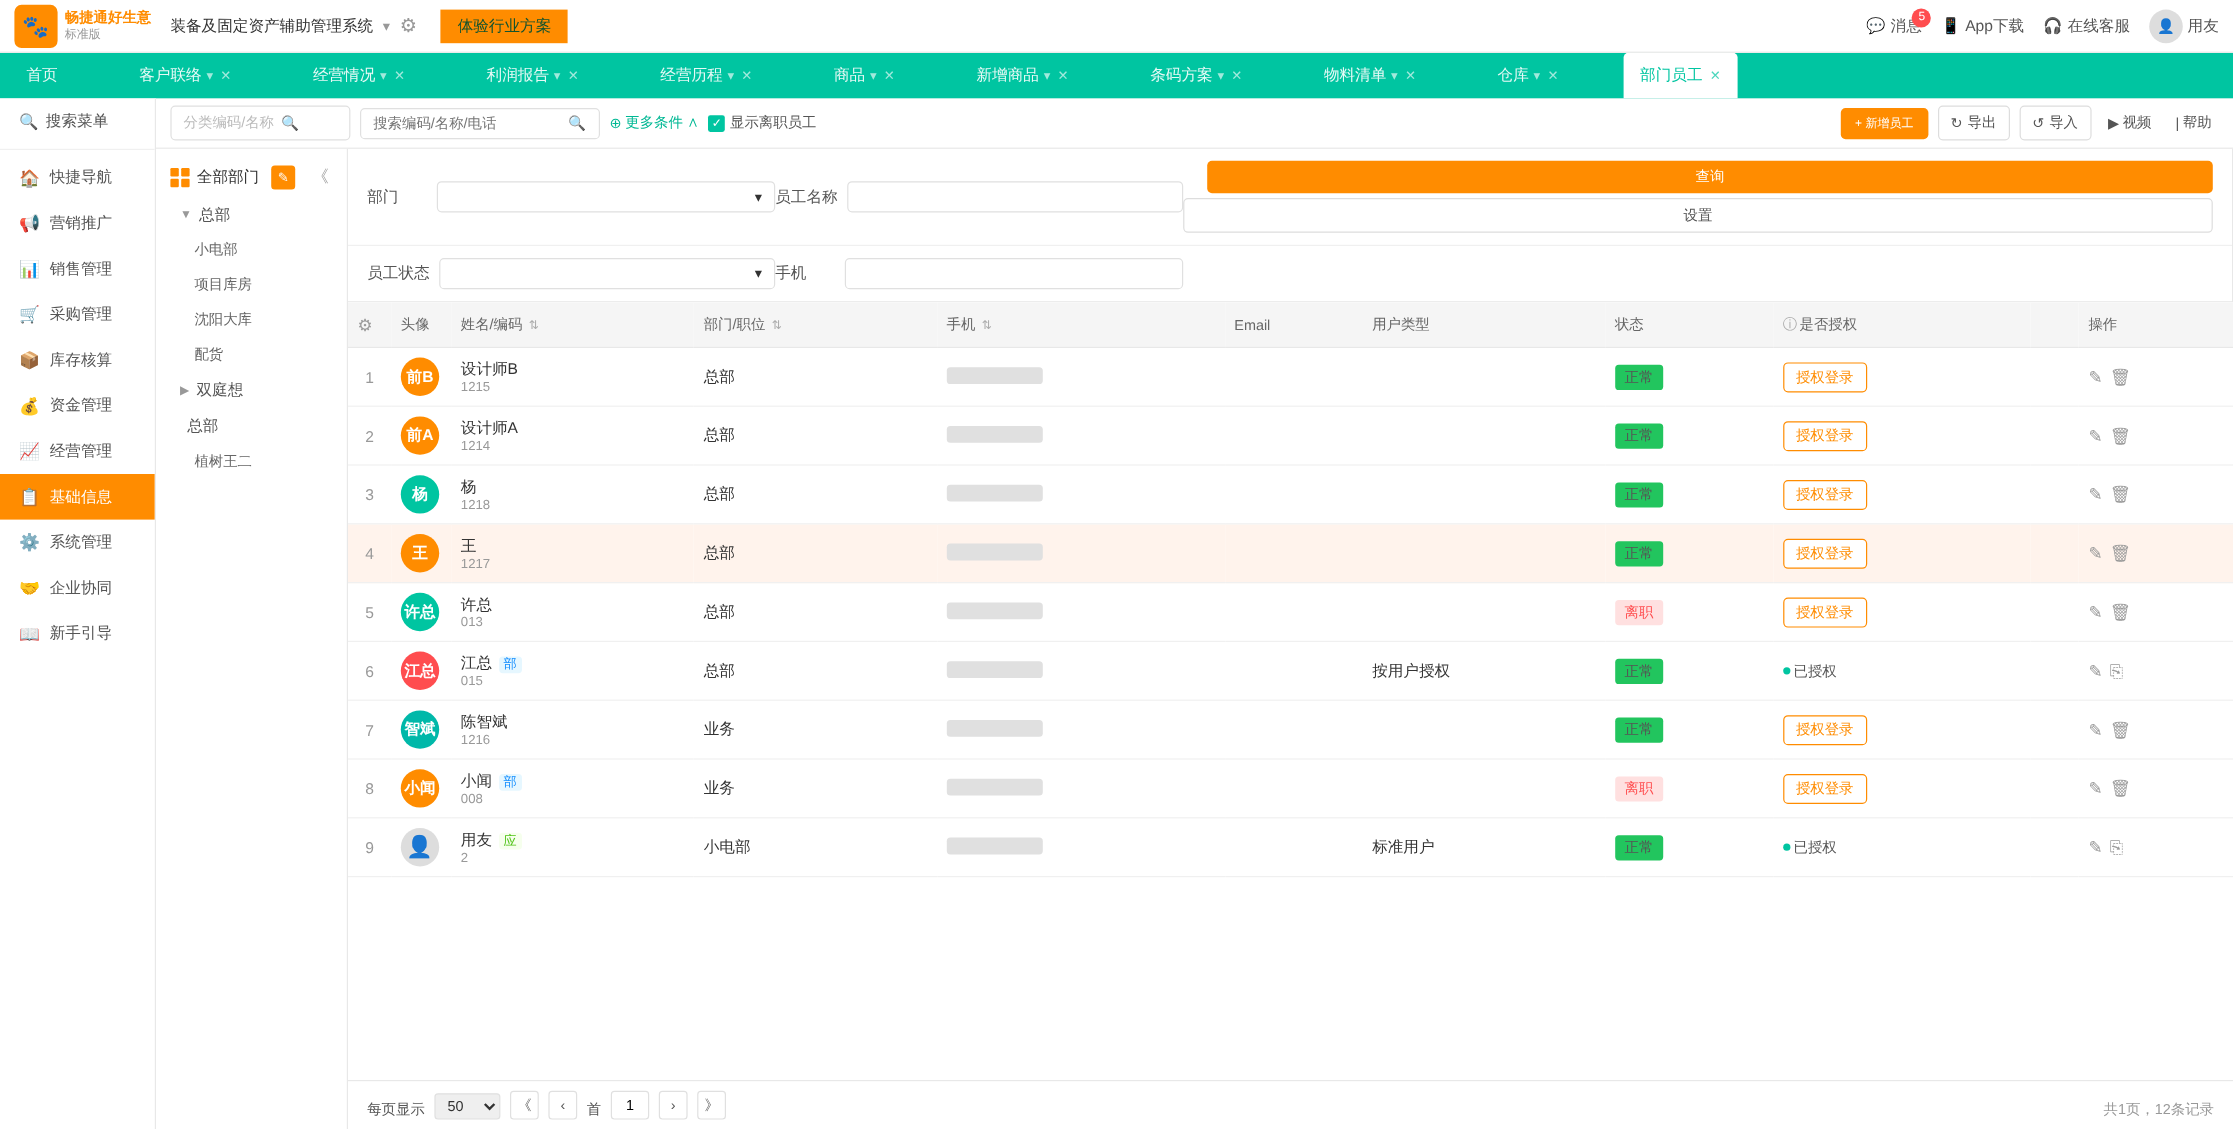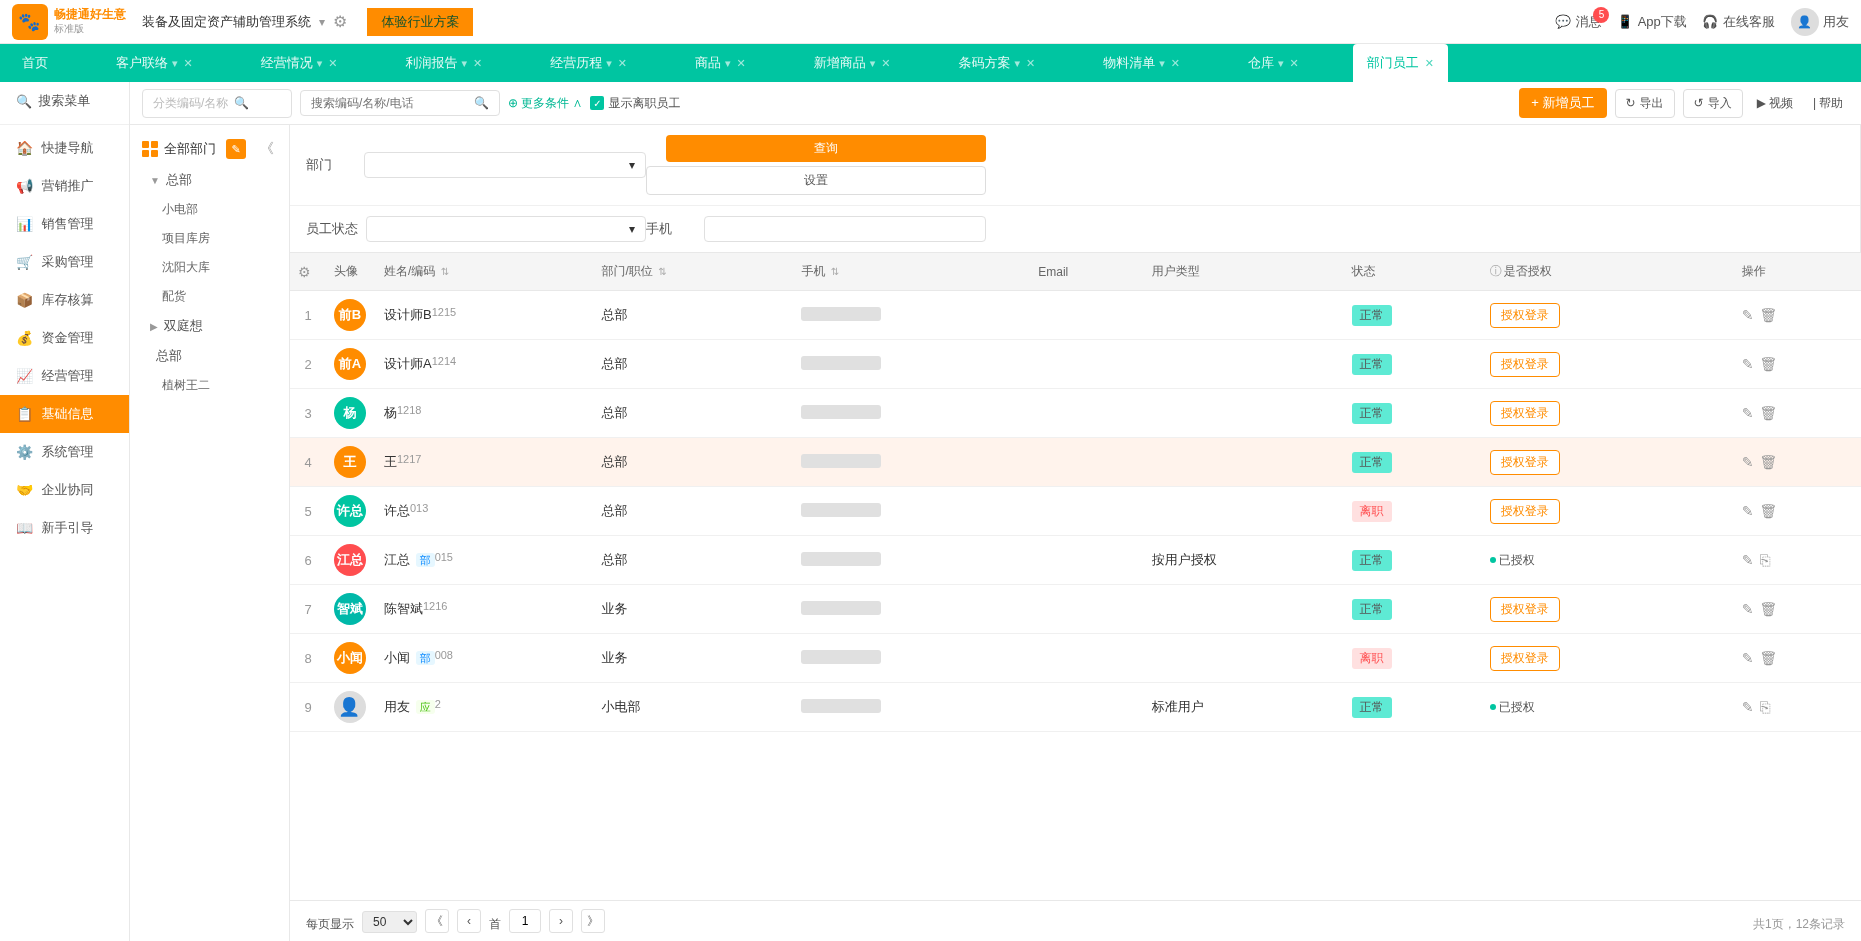--- a/index.html
+++ b/index.html
@@ -46,21 +46,21 @@
 
     
     .sub-toolbar { background: #fff; border-bottom: 1px solid #e8e8e8; display: flex; align-items: center; padding: 6px 12px; gap: 8px; flex-shrink: 0; }
     .filter-input { border: 1px solid #e0e0e0; border-radius: 4px; padding: 5px 10px; font-size: 12px; color: #999; display: flex; align-items: center; gap: 6px; cursor: pointer; width: 150px; }
     .search-box { border: 1px solid #e0e0e0; border-radius: 4px; padding: 5px 10px; font-size: 12px; display: flex; align-items: center; gap: 6px; width: 200px; }
     .search-box input { border: none; outline: none; font-size: 12px; color: #666; width: 100%; background: transparent; }
     .more-filter { color: #00b894; font-size: 12px; cursor: pointer; display: flex; align-items: center; gap: 3px; }
     .show-resigned { display: flex; align-items: center; gap: 4px; color: #555; font-size: 12px; cursor: pointer; }
     .checkbox-checked { width: 14px; height: 14px; background: #00c5a1; border-radius: 2px; display: flex; align-items: center; justify-content: center; color: #fff; font-size: 10px; }
     .action-btns { margin-left: auto; display: flex; align-items: center; gap: 8px; }
-    .btn-primary { background: #ff8c00; color: #fff; border: none; border-radius: 4px; padding: 6px 12px; font-size: 13px; cursor: pointer; display: flex; align-items: center; gap: 4px; }
+    .btn-primary { background: #ff8c00; color: #fff; border: none; border-radius: 4px; padding: 6px 12px; font-size: 10px; cursor: pointer; display: flex; align-items: center; gap: 4px; }
     .btn-outline { border: 1px solid #ddd; background: #fff; color: #555; border-radius: 4px; padding: 5px 10px; font-size: 12px; cursor: pointer; display: flex; align-items: center; gap: 4px; }
     .btn-text { background: none; border: none; color: #555; font-size: 12px; cursor: pointer; display: flex; align-items: center; gap: 3px; padding: 5px 6px; }
 
     
     .dept-table-layout { display: flex; flex: 1; overflow: hidden; }
 
     
     .dept-panel { width: 160px; background: #fff; border-right: 1px solid #e8e8e8; flex-shrink: 0; overflow-y: auto; padding: 8px 0; }
     .dept-header { display: flex; align-items: center; padding: 6px 12px; font-size: 13px; color: #333; font-weight: normal; gap: 6px; }
     .dept-header-icon { width: 16px; height: 16px; display: grid; grid-template-columns: 1fr 1fr; gap: 2px; }
@@ -81,24 +81,24 @@
     
     .table-wrapper { flex: 1; overflow: auto; background: #fff; }
     table { width: 100%; border-collapse: collapse; font-size: 13px; }
     thead tr { background: #f5f5f5; }
     thead th { padding: 10px 8px; text-align: left; color: #666; font-weight: normal; border-bottom: 1px solid #e8e8e8; white-space: nowrap; font-size: 12px; }
     tbody tr { border-bottom: 1px solid #f0f0f0; }
     tbody tr.highlighted { background: #fff3ec; }
     tbody td { padding: 8px 8px; vertical-align: middle; }
     .avatar-circle { width: 32px; height: 32px; border-radius: 50%; display: flex; align-items: center; justify-content: center; color: #fff; font-size: 13px; font-weight: bold; flex-shrink: 0; }
     .avatar-gray { background: #ddd; }
-    .name-code { display: flex; flex-direction: row; }
+    .name-code { display: flex; flex-direction: column; }
     .name-code .name { font-size: 13px; color: #333; }
     .name-code .code { font-size: 11px; color: #999; }
-    .status-normal { background: #5eead4; color: #555; border-radius: 3px; padding: 2px 8px; font-size: 12px; display: inline-block; }
+    .status-normal { background: #22c55e; color: #555; border-radius: 3px; padding: 2px 8px; font-size: 12px; display: inline-block; }
     .status-resigned { background: #ffe0e0; color: #ff4d4f; border-radius: 3px; padding: 2px 8px; font-size: 12px; display: inline-block; }
     .auth-btn { border: 1px solid #ff8c00; color: #ff8c00; background: #fff; border-radius: 4px; padding: 3px 10px; font-size: 12px; cursor: pointer; white-space: nowrap; }
     .authorized { color: #555; font-size: 12px; display: flex; align-items: center; gap: 3px; }
     .authorized-dot { width: 6px; height: 6px; background: #00c5a1; border-radius: 50%; }
     .tag-blue { background: #e6f7ff; color: #1890ff; border-radius: 3px; padding: 1px 4px; font-size: 11px; margin-left: 2px; }
     .tag-green { background: #f6ffed; color: #52c41a; border-radius: 3px; padding: 1px 4px; font-size: 11px; margin-left: 2px; }
     .op-btns { display: flex; align-items: center; gap: 6px; }
     .op-btn { color: #999; font-size: 14px; cursor: pointer; }
     .phone-blur { background: #e0e0e0; border-radius: 3px; height: 14px; width: 80px; display: inline-block; }
     .gear-icon-col { color: #999; font-size: 14px; cursor: pointer; }
@@ -299,20 +299,24 @@
 
         <div class="filter-form-wrapper">
           <div class="filter-grid">
             <div class="filter-row">
               <span class="filter-label">部门</span>
               <div class="filter-select" style="flex:1;">
                 <span style="color:#bbb;"></span>
                 <span>▾</span>
               </div>
             </div>
+            <div class="filter-row">
+              <span class="filter-label">员工名称</span>
+              <input class="filter-text-input" type="text" style="flex: 1 1 0%;">
+            </div>
             <div class="filter-actions">
               <button class="btn-search">查询</button>
               <button class="btn-set">设置</button>
             </div>
           </div>
           <div class="filter-grid2">
             <div class="filter-row">
               <span class="filter-label">员工状态</span>
               <div class="filter-select" style="flex:1;">
                 <span style="color:#bbb;"></span>

